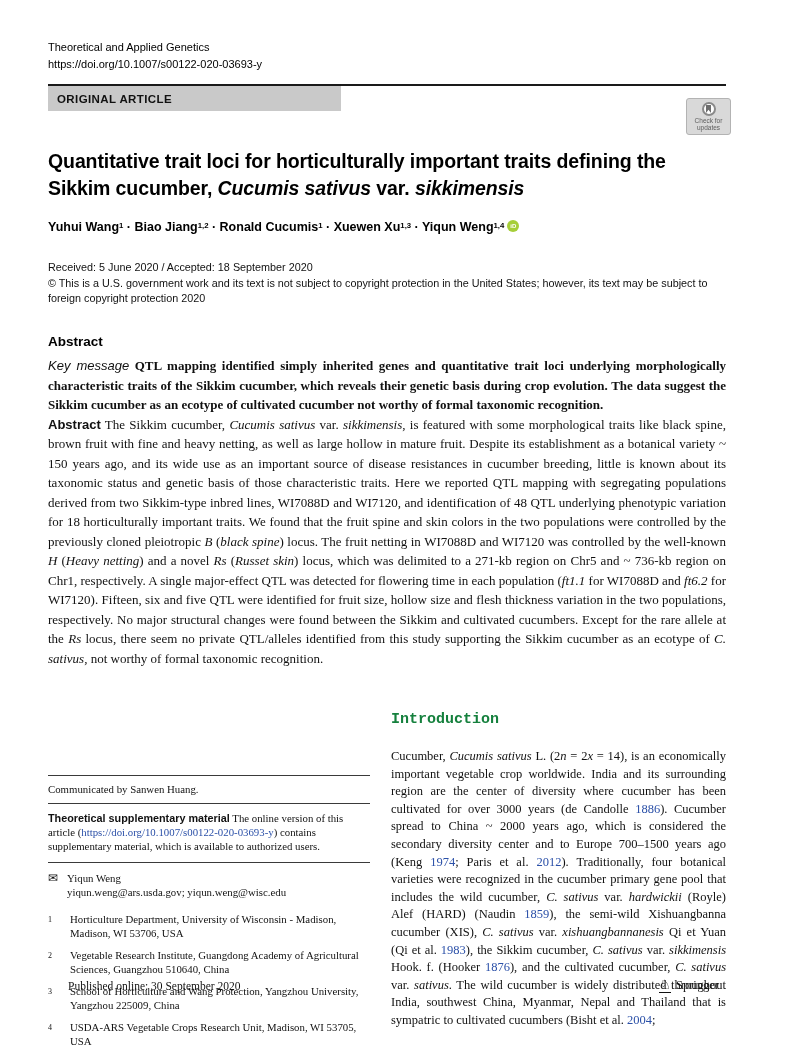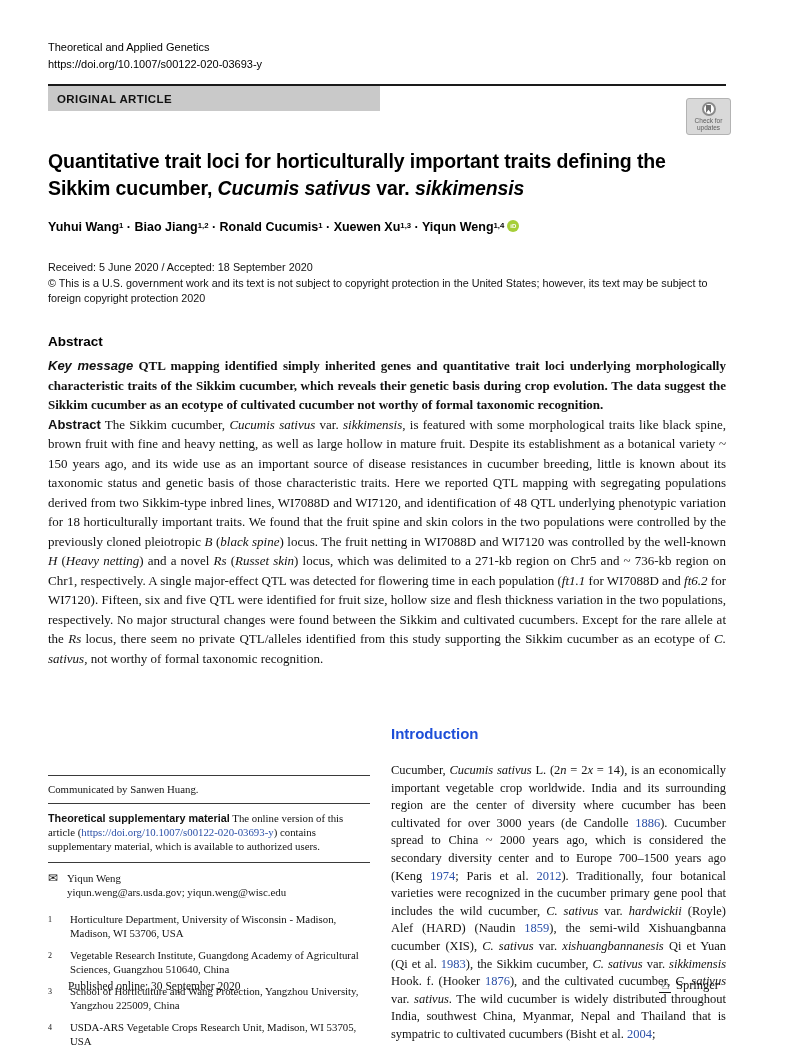--- a/index.html
+++ b/index.html
@@ -6,21 +6,21 @@
   html,body { background:#888; }
   .page {
     width:794px; height:1054px; margin:0 auto; background:#ffffff;
     position:relative; padding:40px 68px 0 48px; overflow:hidden;
     font-family:"Liberation Serif", serif; color:#111;
   }
   .journal-name { font-family:"Liberation Sans", sans-serif; font-size:11px; line-height:14px; color:#000; }
   .doi-line { font-family:"Liberation Sans", sans-serif; font-size:11px; line-height:14px; color:#000; margin-top:3px; }
   .top-rule { border-top:2px solid #1a1a1a; margin-top:13px; }
   .article-type-bar {
-    width:332px; height:25px; background:#c9c9c9; display:flex; align-items:center;
+    width:293px; height:25px; background:#c9c9c9; display:flex; align-items:center;
     padding-left:9px; font-family:"Liberation Sans", sans-serif; font-weight:bold;
     font-size:11.5px; letter-spacing:0.4px; color:#111;
   }
   .cfu {
     position:absolute; top:98px; right:63px; width:45px; height:37px;
     background:#d9d9d9; border:1px solid #b3b3b3; border-radius:3px;
     display:flex; flex-direction:column; align-items:center; justify-content:center; cursor:pointer;
   }
   .cfu-circle { width:14px; height:14px; border:2.5px solid #8a8a8a; border-radius:50%; background:#fff;
     display:flex; align-items:center; justify-content:center; margin-bottom:1px; }
@@ -37,42 +37,42 @@
     align-items:center; justify-content:center; margin-left:3px; vertical-align:text-top; cursor:pointer;
   }
   .meta { margin-top:26px; font-family:"Liberation Sans", sans-serif; font-size:10.8px; line-height:15px; color:#111; }
   .meta p + p { margin-top:1px; }
   .abs-heading { margin-top:28px; font-family:"Liberation Sans", sans-serif; font-weight:bold; font-size:13.5px; color:#000; }
   .key-message { margin-top:7px; font-size:13px; line-height:19.5px; text-align:justify; font-weight:bold; }
   .abs-body { font-size:13px; line-height:19.5px; text-align:justify; }
   .columns { margin-top:41px; display:flex; gap:21px; }
   .col-left { width:322px; flex:none; }
   .col-right { flex:1; min-width:0; }
-  .intro-heading { font-family:Liberation Sans, sans-serif; font-weight:bold; font-size:15px; color:#1d4ed8; margin-top:16px; }
+  .intro-heading { font-family:Liberation Mono, monospace; font-weight:bold; font-size:15px; color:#15803d; margin-top:2px; }
   .intro-para { margin-top:20px; font-size:12.5px; line-height:17.6px; text-align:justify; }
   .footnotes { margin-top:66px; font-size:10.8px; line-height:14px; color:#111; }
   .fn-rule { border-top:1px solid #3a3a3a; }
   .fn-communicated { padding:6px 0 7px 0; }
   .fn-esm { padding:7px 0 9px 0; }
   .fn-corr { padding-top:8px; display:flex; gap:9px; }
   .envelope { font-size:12px; line-height:14px; flex:none; }
   .fn-emails { cursor:pointer; }
   .affiliations { margin-top:13px; }
   .aff-item { display:flex; gap:0; margin-top:8px; }
   .aff-num { width:22px; flex:none; font-size:8px; vertical-align:super; padding-top:1px; }
   .aff-text { flex:1; }
   .footer { position:absolute; top:978px; left:68px; right:75px; display:flex; justify-content:space-between; align-items:center; }
   .published { font-size:11.5px; }
   .spr { display:flex; align-items:center; gap:5px; }
   .spr-horse { font-size:13px; line-height:13px; border-bottom:1.5px solid #111; padding-bottom:1px; }
   .spr-name { font-size:12.5px; }
   
   .it { font-style:italic; }
   .bs { font-family:"Liberation Sans", sans-serif; font-weight:bold; }
-  .bis { font-family:"Liberation Sans", sans-serif; font-weight:bold; font-style:italic; }
+  .bis { font-family:"Liberation Sans", sans-serif; font-weight:normal; font-style:italic; }
   .sup { font-size:62%; position:relative; top:-0.45em; }
   .lnk { color:#2b50a8; }
 </style>
 </head>
 <body>
 
 <div class="page">
 
   <div class="journal-name">Theoretical and Applied Genetics</div>
   <div class="doi-line">https://doi.org/10.1007/s00122-020-03693-y</div>

